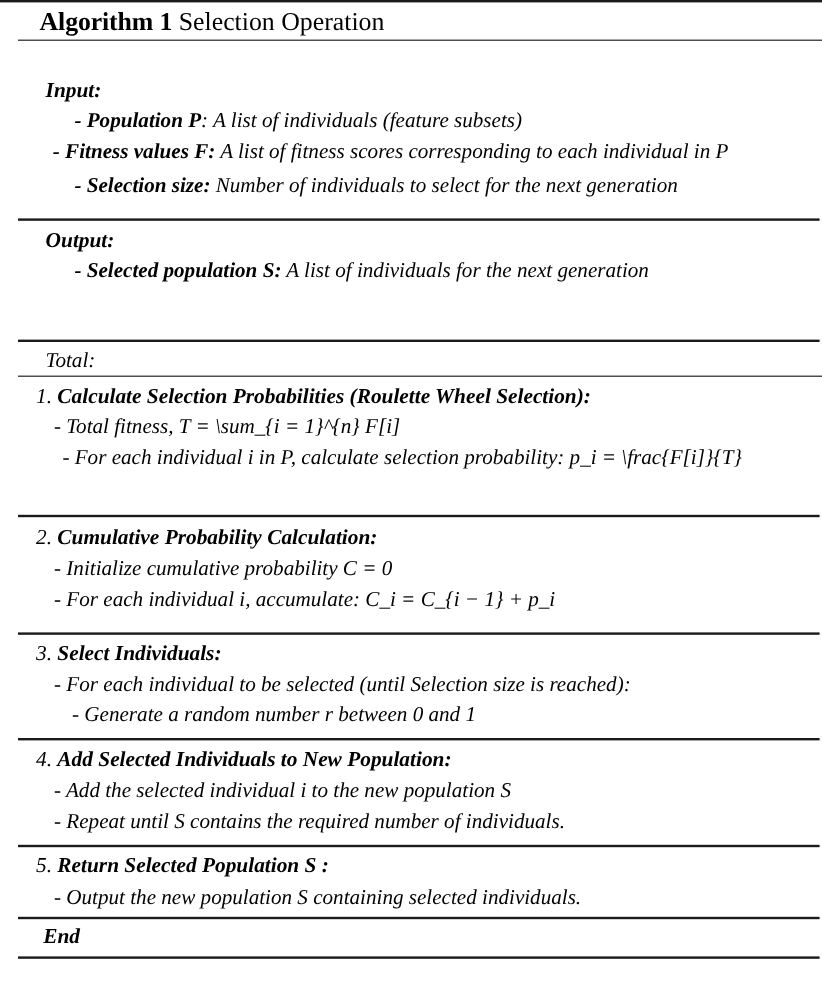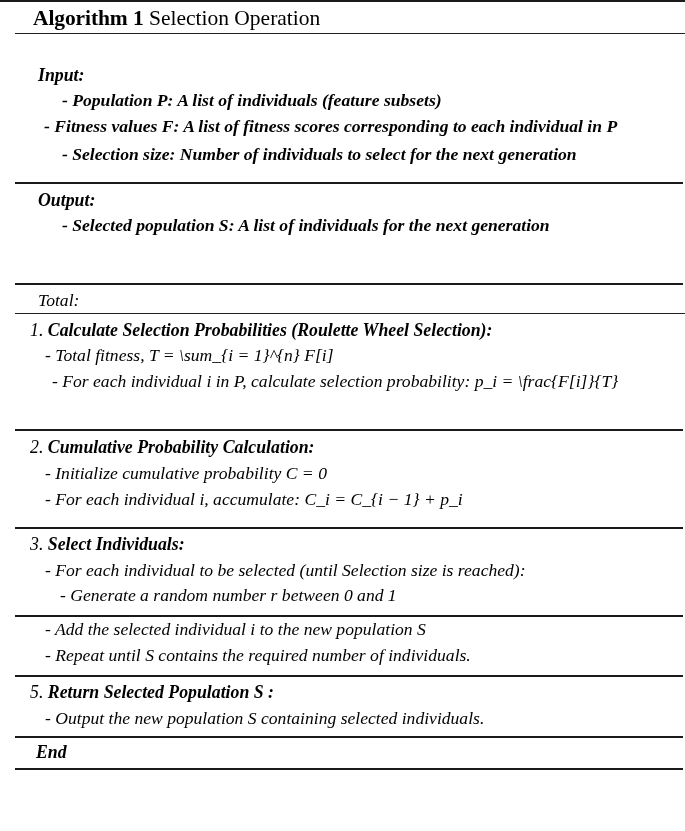--- a/index.html
+++ b/index.html
@@ -71,21 +71,21 @@
     line-height: 1.47;
     white-space: nowrap;
     padding: 0;
   }
   .lbl {
     font-weight: bold;
     font-style: italic;
   }
   .plain {
     font-style: italic;
-    font-weight: bold;
+    font-weight: normal;
   }
 
   
   .para {
     font-style: italic;
     font-size: 17.6px;
     line-height: 1.47;
     text-align: justify;
     text-align-last: left;
     text-justify: inter-word;
@@ -214,20 +214,23 @@
 
   <div class="step-head i-step" style="padding-top:3px;">
     <span class="step-num">3.</span><span class="step-num">&nbsp;</span><span class="step-title">Select Individuals:</span>
   </div>
   <div class="line i-sub math">- For each individual to be selected (until Selection size is reached):</div>
   <div class="line i-sub2 math">- Generate a random number  r  between 0 and 1</div>
 
   <div class="sp-sm"></div>
   <div class="rule rule-inset"></div>
 
+  <div class="step-head i-step" style="padding-top:3px;">
+    <span class="step-num">4.</span><span class="step-num">&nbsp;</span><span class="step-title">Add Selected Individuals to New Population:</span>
+  </div>
   <div class="line i-sub math">- Add the selected individual  i  to the new population  S</div>
   <div class="line i-sub math">- Repeat until  S  contains the required number of individuals.</div>
 
   <div class="sp-sm"></div>
   <div class="rule rule-inset"></div>
 
   <div class="step-head i-step" style="padding-top:3px;">
     <span class="step-num">5.</span><span class="step-num">&nbsp;</span><span class="step-title">Return Selected Population  S :</span>
   </div>
   <div class="line i-sub math">- Output the new population  S  containing selected individuals.</div>

